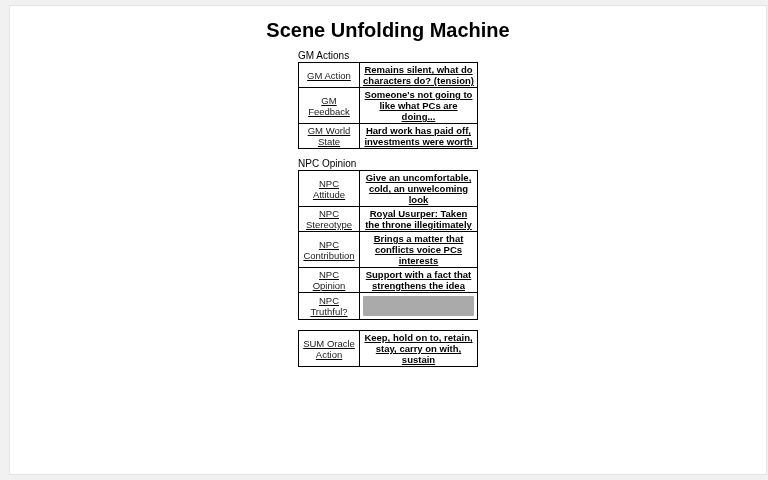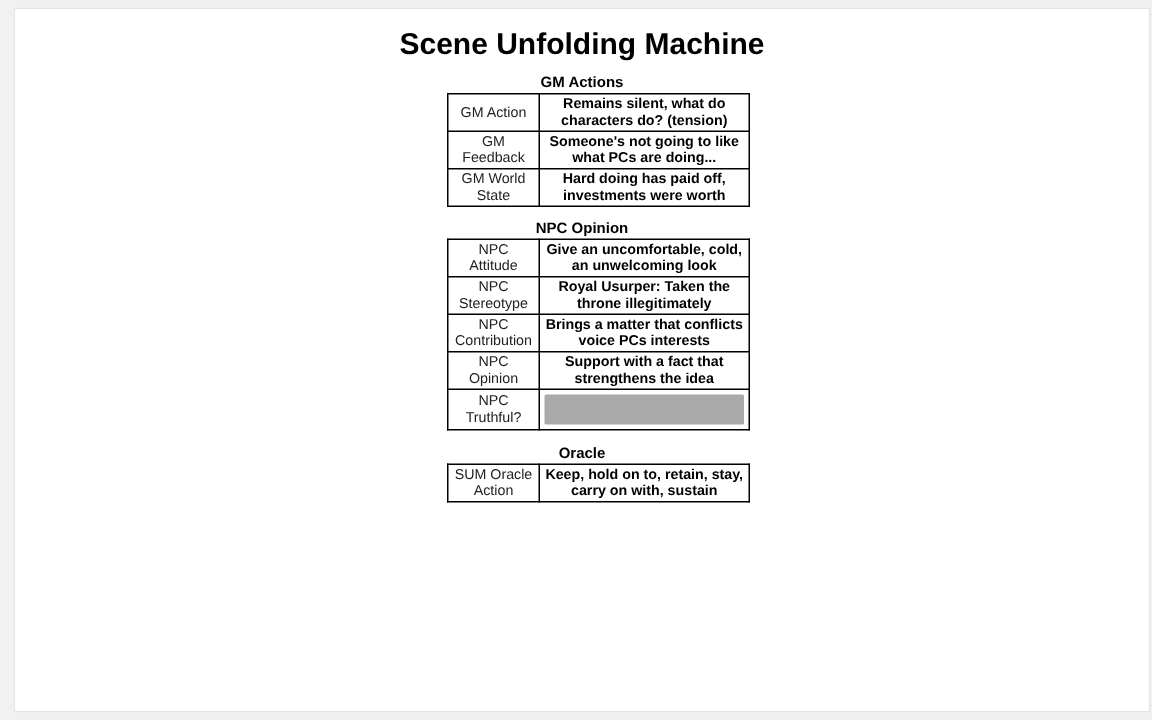--- a/index.html
+++ b/index.html
@@ -13,26 +13,26 @@
       position: absolute; left: 9px; top: 5px; width: 758px; height: 470px;
       background: #fff; border: 1px solid #e4e4e4; box-sizing: border-box;
       overflow: hidden;
     }
     .title {
       text-align: center; font-size: 20px; font-weight: bold;
       margin: 12px 0 0 0; line-height: 24px;
     }
     .section { width: 180px; margin: 0 auto; }
     .section-title {
-      text-align: center; font-size: 10px; font-weight: bold;
+      font-size: 10px; font-weight: normal;
       line-height: 12px; height: 12px;
     }
     table {
-      border-collapse: collapse; width: 202px;
-      font-size: 9.5px; line-height: 11px;
+      border-collapse: collapse; width: 180px;
+      font-size: 9.5px; line-height: 11px; text-decoration: underline;
     }
     td {
       border: 1px solid #000; text-align: center; vertical-align: middle;
       padding: 1px 3px;
     }
     td.label { width: 54px; color: #222; }
     td.value { font-weight: bold; }
     td.hidden-cell { padding: 3px 3px; }
     .grey-box {
       background: #aaaaaa; height: 20px; width: 100%; border-radius: 1px;
@@ -54,21 +54,21 @@
           <tr>
         <td class="label">GM Action</td>
         <td class="value">Remains silent, what do characters do? (tension)</td>
       </tr>
       <tr>
         <td class="label">GM Feedback</td>
         <td class="value">Someone's not going to like what PCs are doing...</td>
       </tr>
       <tr>
         <td class="label">GM World State</td>
-        <td class="value">Hard doing has paid off, investments were worth</td>
+        <td class="value">Hard work has paid off, investments were worth</td>
       </tr>
     </tbody>
       </table>
   </div>
 
   <div class="section" id="npc-section">
     <div class="section-title">NPC Opinion</div>
     <table>
       <tbody>
           <tr>
@@ -91,21 +91,20 @@
         <td class="label">NPC Truthful?</td>
         <td class="value hidden-cell">
           <div class="grey-box"></div>
         </td>
       </tr>
     </tbody>
       </table>
   </div>
 
   <div class="section" id="oracle-section">
-    <div class="section-title">Oracle</div>
     <table>
       <tbody>
           <tr>
         <td class="label">SUM Oracle Action</td>
         <td class="value">Keep, hold on to, retain, stay, carry on with, sustain</td>
       </tr>
     </tbody>
       </table>
   </div>
 </div>

